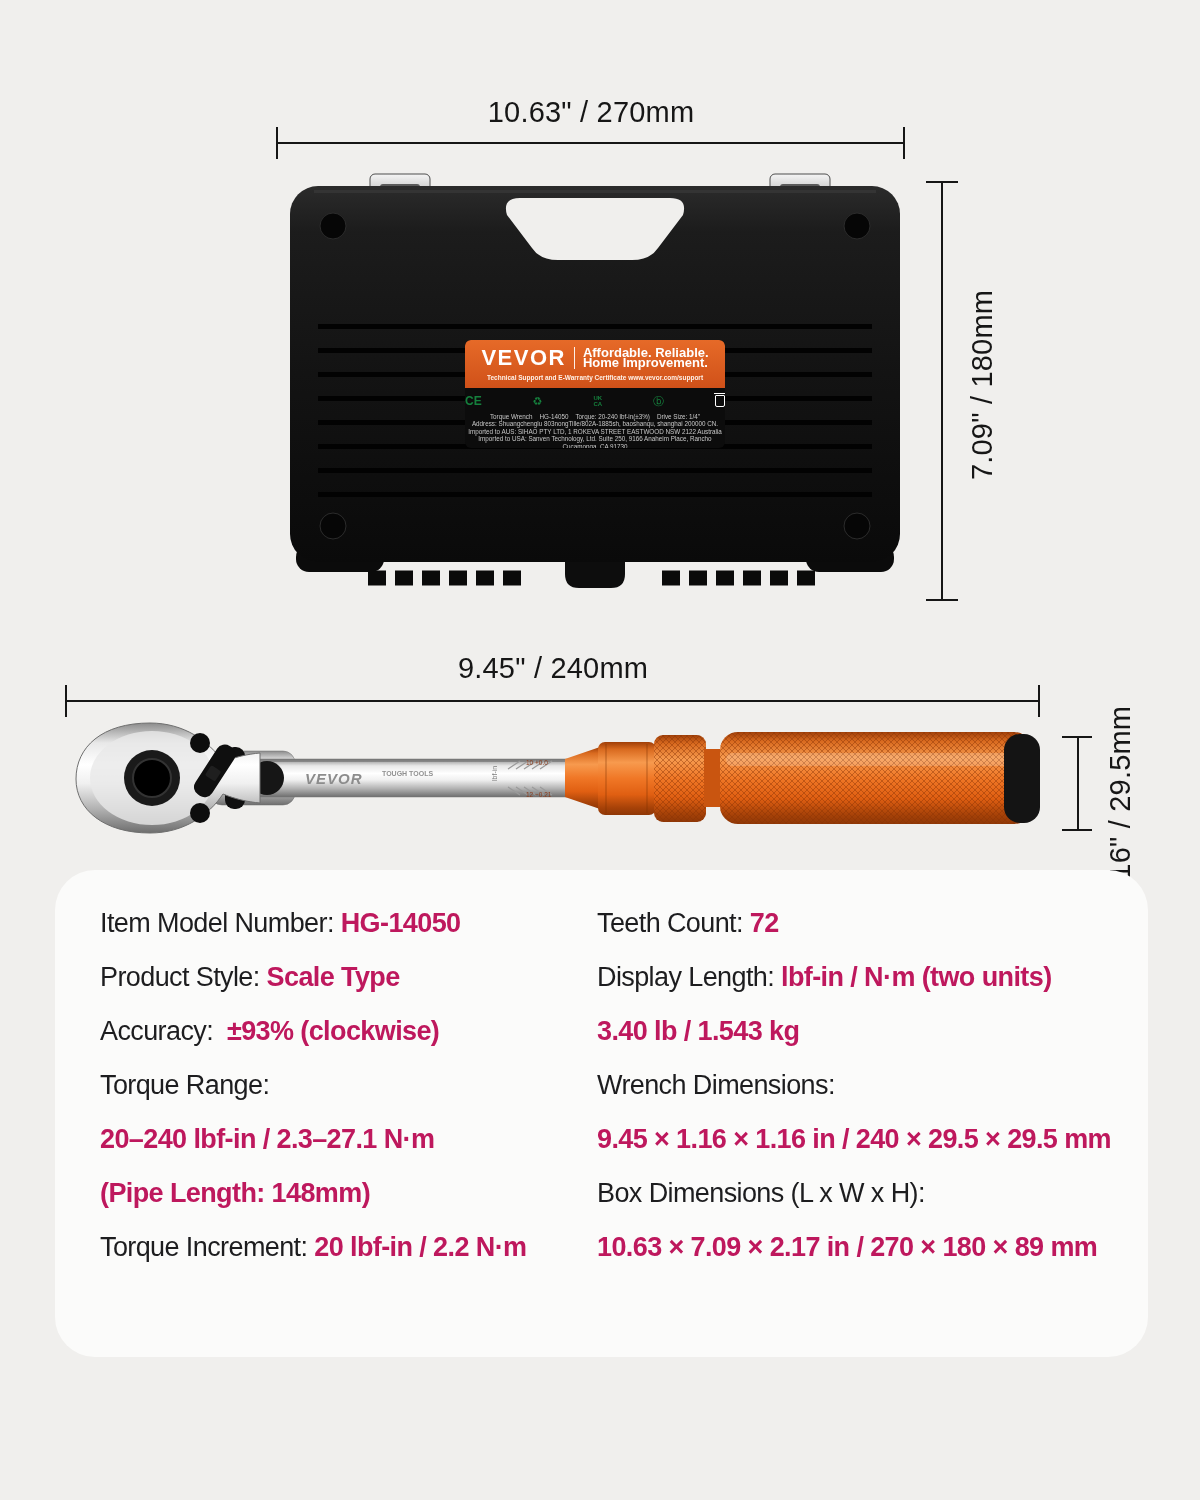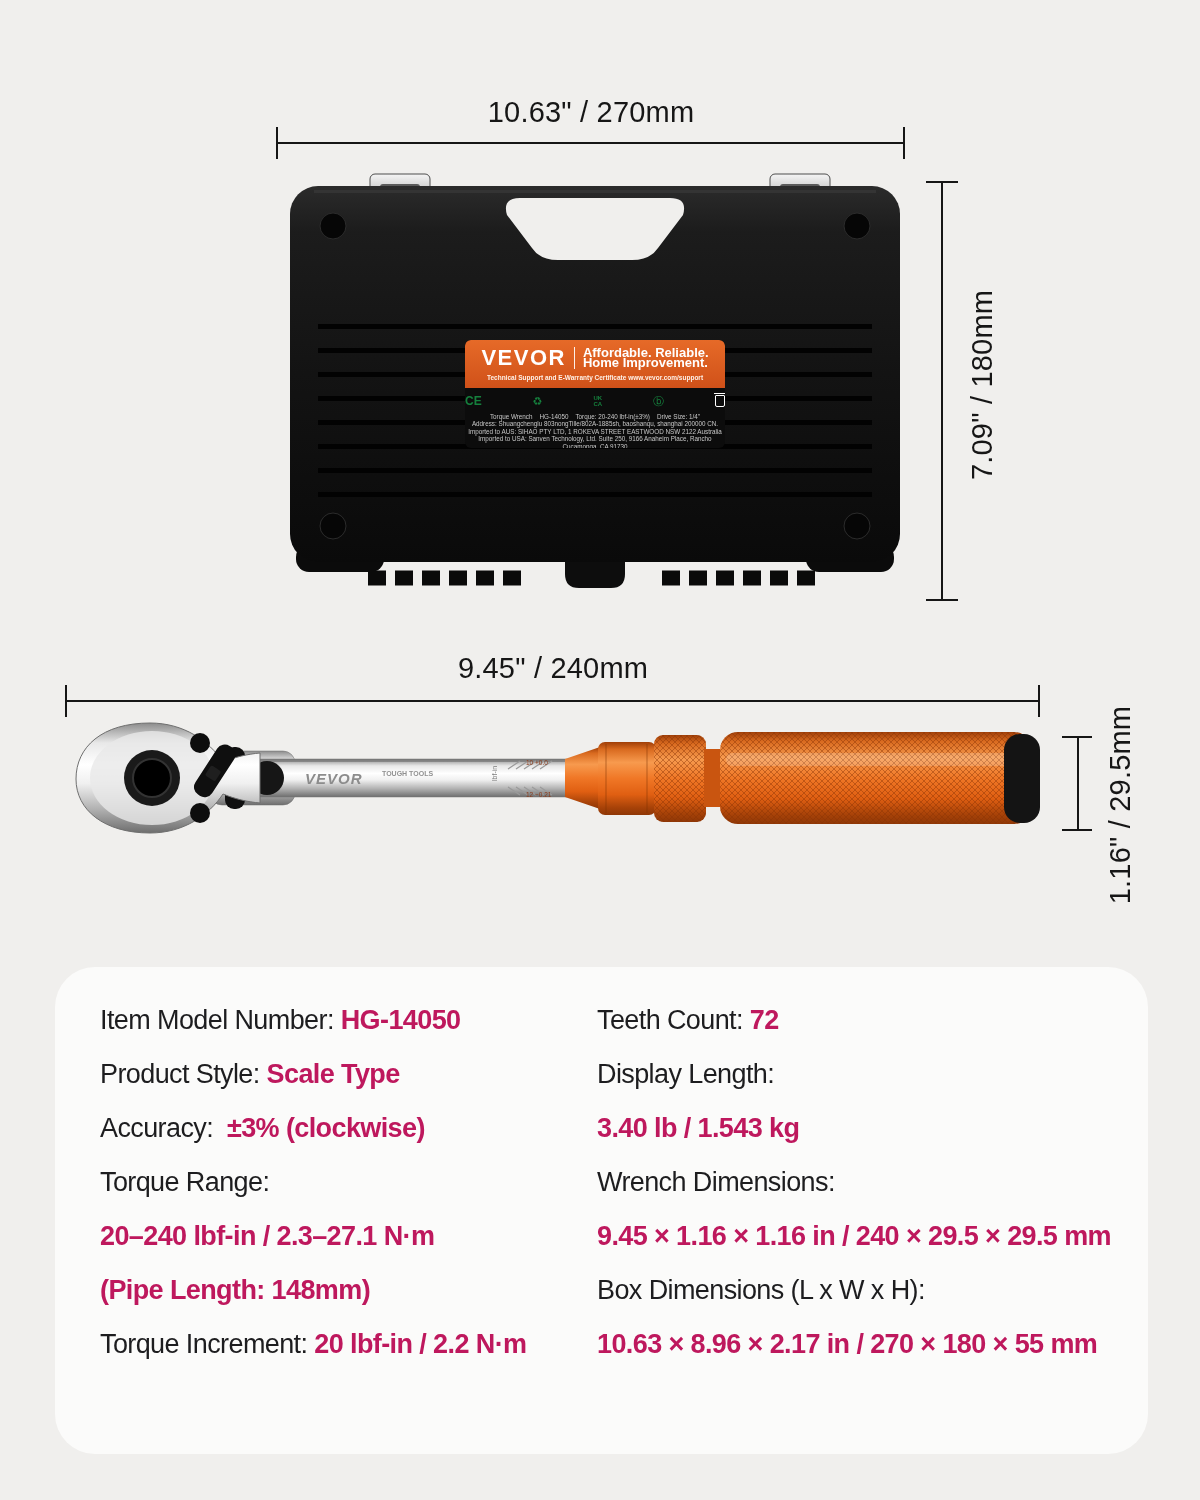--- a/index.html
+++ b/index.html
@@ -45,21 +45,21 @@
   .cert-bin{width:8px;height:10px;border:1px solid #fff;border-radius:1px 1px 2px 2px;position:relative;}
   .cert-bin::before{content:"";position:absolute;left:-2px;top:-3px;width:12px;height:1px;background:#fff;}
   .fineprint{margin-top:3px;}
   .fineprint div{font-size:6.3px;line-height:7.4px;color:#c8c8c8;white-space:pre-wrap;}
 
   
   .wrench-wrap{position:absolute;left:60px;top:703px;width:990px;height:140px;}
 
   
   .spec-panel{
-    position:absolute;left:55px;top:967px;width:1093px;height:487px;
+    position:absolute;left:55px;top:870px;width:1093px;height:487px;
     background:#fbfbfa;border-radius:40px;
   }
   .spec-col{position:absolute;top:26px;}
   .col-left{left:45px;width:490px;}
   .col-right{left:542px;width:545px;}
   .spec-row{
     height:54px;display:flex;align-items:center;
     font-size:27px;letter-spacing:-0.6px;white-space:pre-wrap;
   }
   .spec-row .k{color:#1d1d1f;font-weight:400;}
@@ -243,30 +243,30 @@
         <rect x="-10" y="-34" width="20" height="58" rx="9" fill="#0f0f0f"></rect>
         <rect x="-6" y="-8" width="12" height="12" rx="2" fill="#1f1f1f"></rect>
       </g>
     </svg>
   </div>
 
   <div class="spec-panel">
     <div class="spec-col col-left">
       <div class="spec-row"><span class="k">Item Model Number: </span><span class="v">HG-14050</span></div>
       <div class="spec-row"><span class="k">Product Style: </span><span class="v">Scale Type</span></div>
-      <div class="spec-row"><span class="k">Accuracy:  </span><span class="v">±3% (clockwise)</span></div>
+      <div class="spec-row"><span class="k">Accuracy:  </span><span class="v">±93% (clockwise)</span></div>
       <div class="spec-row"><span class="k">Torque Range:</span><span class="v"></span></div>
       <div class="spec-row"><span class="k"></span><span class="v">20–240 lbf-in / 2.3–27.1 N·m</span></div>
       <div class="spec-row"><span class="k"></span><span class="v">(Pipe Length: 148mm)</span></div>
       <div class="spec-row"><span class="k">Torque Increment: </span><span class="v">20 lbf-in / 2.2 N·m</span></div>
     </div>
     <div class="spec-col col-right">
       <div class="spec-row"><span class="k">Teeth Count: </span><span class="v">72</span></div>
-      <div class="spec-row"><span class="k">Display Length: </span></div>
+      <div class="spec-row"><span class="k">Display Length: </span><span class="v">lbf-in / N·m (two units)</span></div>
       <div class="spec-row"><span class="k"></span><span class="v">3.40 lb / 1.543 kg</span></div>
       <div class="spec-row"><span class="k">Wrench Dimensions:</span><span class="v"></span></div>
       <div class="spec-row"><span class="k"></span><span class="v">9.45 × 1.16 × 1.16 in / 240 × 29.5 × 29.5 mm</span></div>
       <div class="spec-row"><span class="k">Box Dimensions (L x W x H):</span><span class="v"></span></div>
-      <div class="spec-row"><span class="k"></span><span class="v">10.63 × 8.96 × 2.17 in / 270 × 180 × 55 mm</span></div>
+      <div class="spec-row"><span class="k"></span><span class="v">10.63 × 7.09 × 2.17 in / 270 × 180 × 89 mm</span></div>
     </div>
   </div>
 
 </div>
 
 </body></html>

